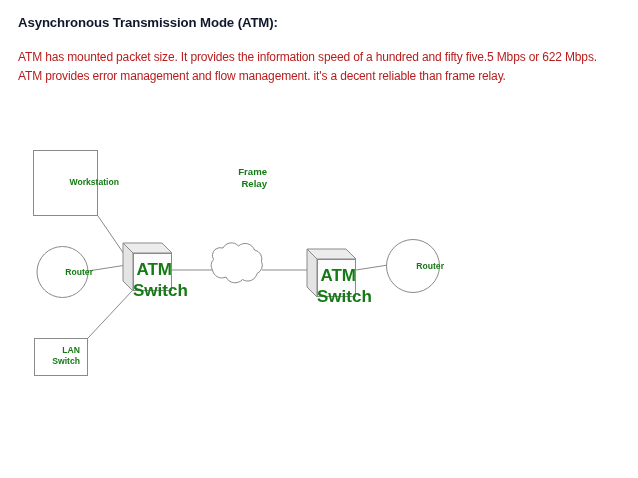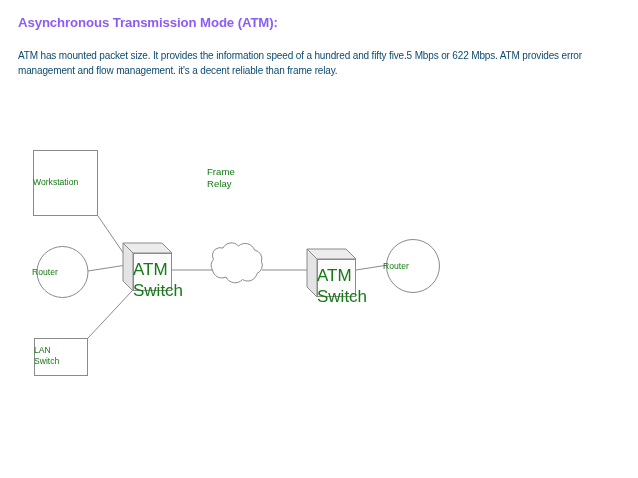--- a/index.html
+++ b/index.html
@@ -24,29 +24,29 @@
   
   .text-block {
     position: absolute;
     left: 18px;
     top: 14px;
     width: 600px;
   }
   .doc-heading {
     font-size: 13.2px;
     font-weight: bold;
-    color: #8b5cf6;
+    color: #0f172a;
     letter-spacing: -0.1px;
     margin: 0 0 16px 0;
     line-height: 1.35;
   }
   .doc-paragraph {
-    font-size: 10px;
+    font-size: 12px;
     font-weight: normal;
-    color: #0c4a6e;
+    color: #b91c1c;
     line-height: 1.56;
     margin: 0;
     letter-spacing: -0.15px;
     width: 592px;
   }
 
   
   #diagram {
     position: absolute;
     left: 0;
@@ -57,24 +57,24 @@
   #diagram-svg {
     position: absolute;
     left: 0;
     top: 0;
   }
 
   .node-label {
     position: absolute;
     color: #147a14;
     font-family: "Liberation Sans", sans-serif;
-    font-weight: normal;
+    font-weight: bold;
     font-size: 8.6px;
     line-height: 1.28;
-    text-align: left;
+    text-align: right;
     white-space: pre-line;
     pointer-events: none;
   }
   .label-atm {
     font-size: 17px;
     line-height: 1.22;
   }
   .label-frame {
     font-size: 9.6px;
     line-height: 1.3;

